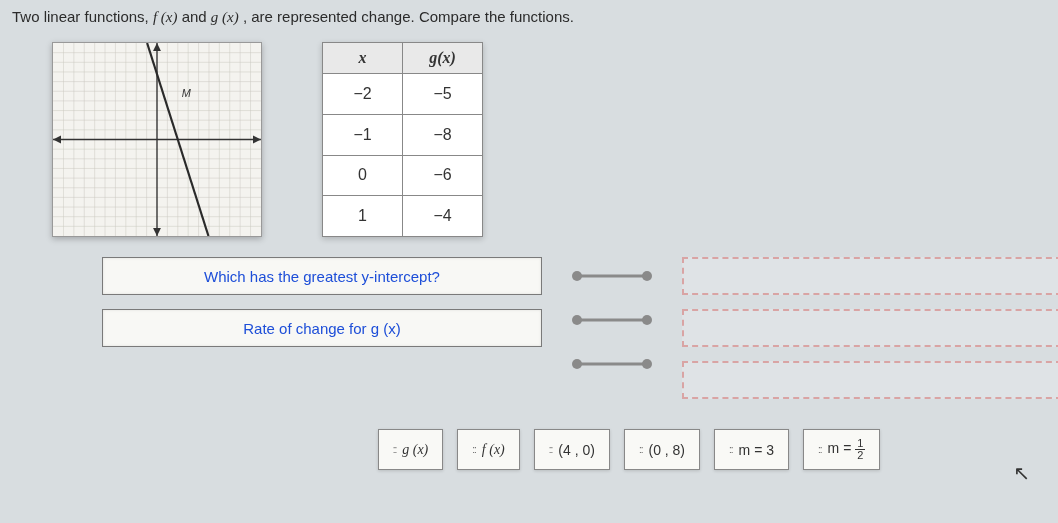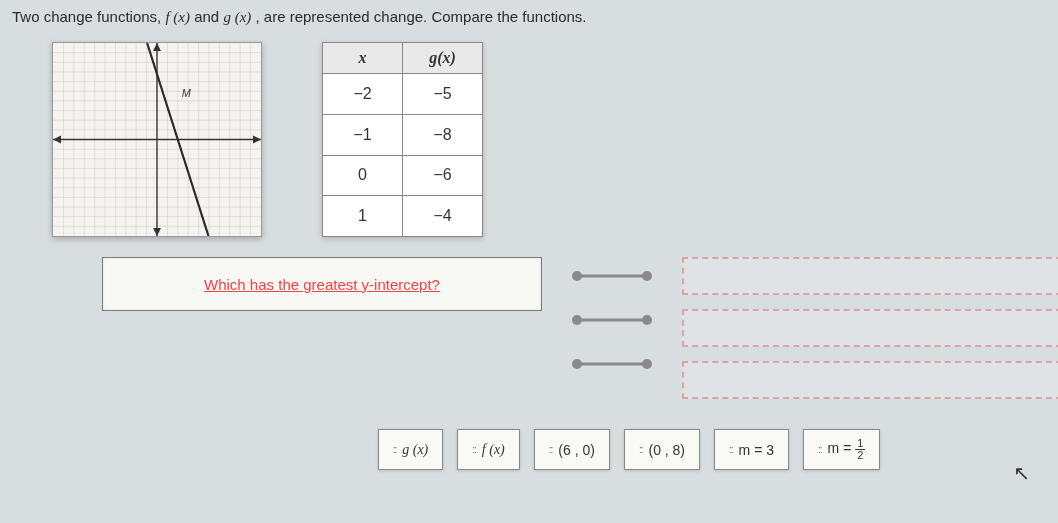--- a/index.html
+++ b/index.html
@@ -35,30 +35,29 @@
       padding: 6px 24px;
       text-align: center;
       font-size: 16px;
       min-width: 80px;
     }
     .data-table th { background: #e9e9e9; font-weight: bold; font-style: italic; font-family: 'Times New Roman', serif; }
     .match-area { display: flex; gap: 30px; padding-left: 90px; margin-bottom: 30px; }
     .prompts-col { display: flex; flex-direction: column; gap: 14px; }
     .prompt-box {
       width: 440px;
-      height: 54px;
+      height: 38px;
       border: 1px solid #7a7a7a;
       background: #f8f8f5;
       display: flex;
       align-items: center;
       justify-content: center;
       font-size: 15px;
-      color: #ef4444;
+      color: #1d4ed8;
       box-shadow: inset 0 0 3px rgba(0,0,0,0.1);
-      text-decoration: underline;
     }
     .connector-col { display: flex; flex-direction: column; gap: 14px; justify-content: flex-start; padding-top: 4px; }
     .connector {
       width: 80px; height: 30px; position: relative;
     }
     .connector::before, .connector::after {
       content: ''; position: absolute; top: 50%; width: 10px; height: 10px;
       background: #8a8a8a; border-radius: 50%; transform: translateY(-50%);
     }
     .connector::before { left: 0; }
@@ -92,21 +91,21 @@
     .frac .den { padding: 0 2px; }
     .cursor-icon {
       position: absolute; right: 28px; bottom: 38px;
       font-size: 20px; color: #333;
     }
   </style>
 </head>
 <body>
 
 <div class="question-text">
-  <span>Two change functions, </span>
+  <span>Two linear functions, </span>
   <span class="ital">f (x)</span>
   <span> and </span>
   <span class="ital">g (x)</span>
   <span> , are represented change. Compare the functions.</span>
 </div>
 
 <div class="top-row">
   <div class="graph-box">
     <svg class="graph-svg" viewBox="0 0 210 195">
       <g stroke="#c9c7bf" stroke-width="0.5">
@@ -182,20 +181,23 @@
           <td>1</td>
           <td>−4</td>
         </tr>
     </tbody>
   </table>
 </div>
 
 <div class="match-area">
   <div class="prompts-col">
     <div class="prompt-box">Which has the greatest y-intercept?</div>
+    <div class="prompt-box">
+      <span>Rate of change for g (x)</span>
+    </div>
   </div>
   <div class="connector-col">
     <div class="connector">
         <div class="connector-line"></div>
       </div>
     <div class="connector">
         <div class="connector-line"></div>
       </div>
     <div class="connector">
         <div class="connector-line"></div>
@@ -212,21 +214,21 @@
   <div class="tile">
       <span class="grip">::</span>
       <span class="ital">g (x)</span>
     </div>
   <div class="tile">
       <span class="grip">::</span>
       <span class="ital">f (x)</span>
     </div>
   <div class="tile">
       <span class="grip">::</span>
-      <span>(6 , 0)</span>
+      <span>(4 , 0)</span>
     </div>
   <div class="tile">
       <span class="grip">::</span>
       <span>(0 , 8)</span>
     </div>
   <div class="tile">
       <span class="grip">::</span>
       <span>m = 3</span>
     </div>
   <div class="tile">

